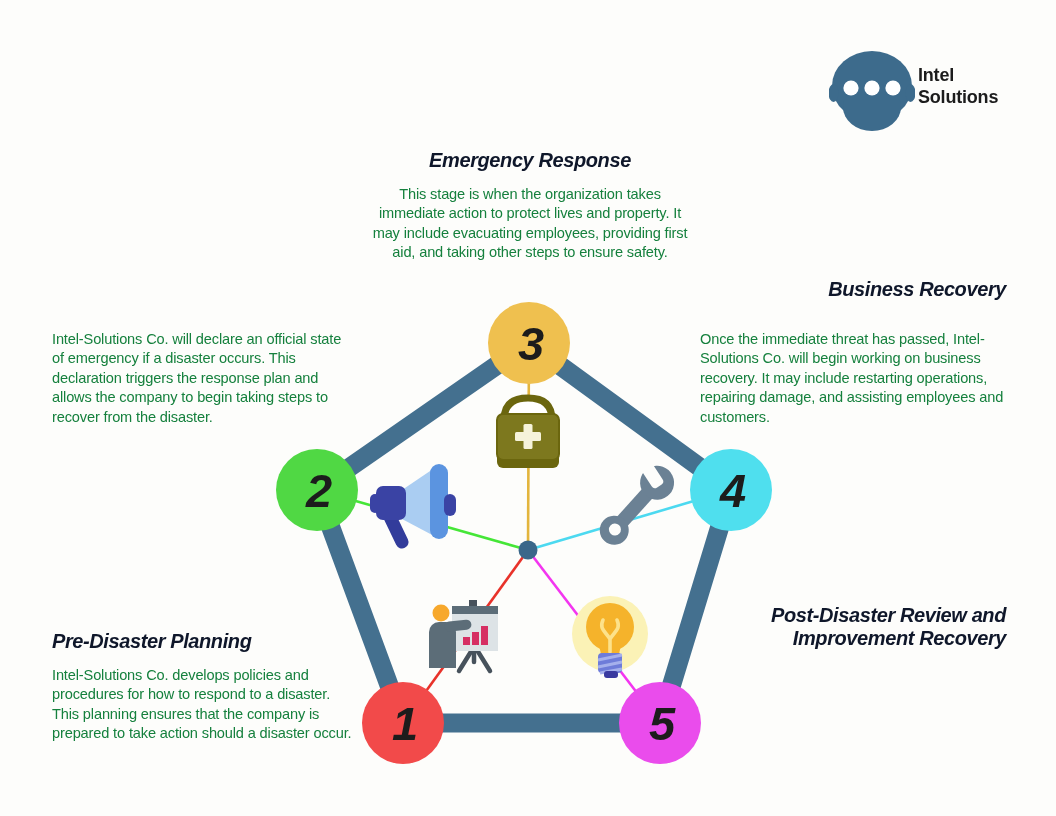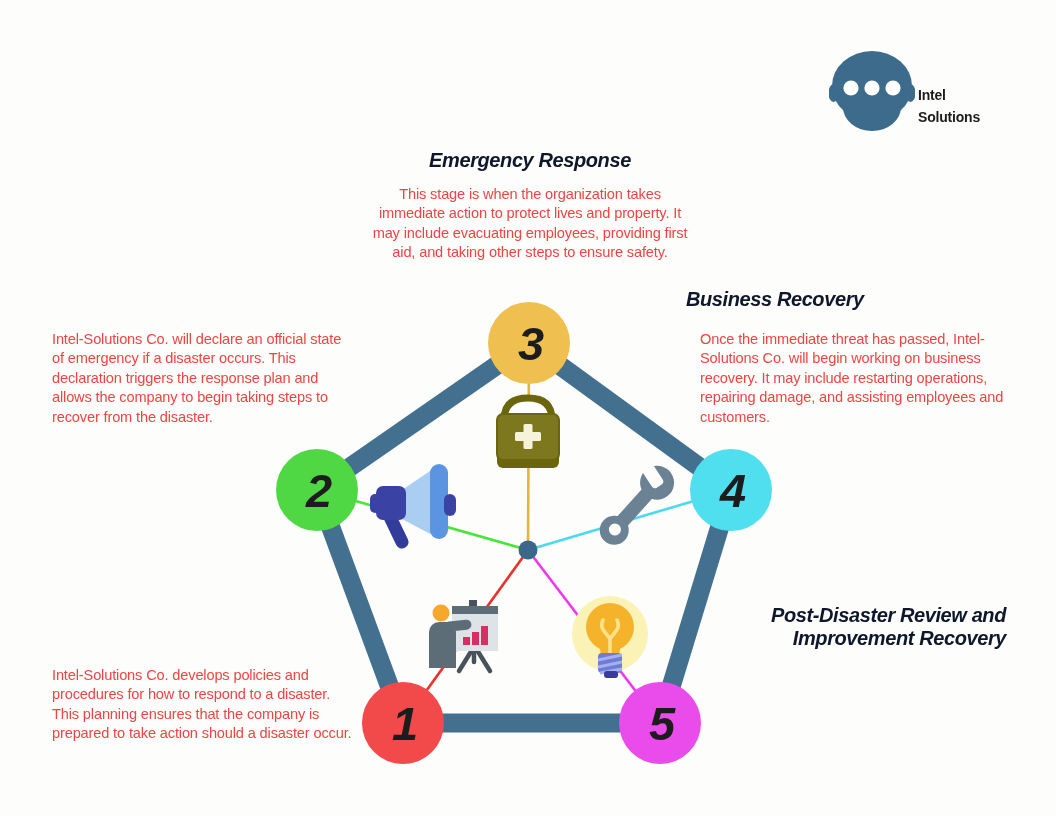--- a/index.html
+++ b/index.html
@@ -12,35 +12,35 @@
   .abs{position:absolute;}
   .title{
     left:52px;top:54px;width:600px;
     color:#3b6f94;font-weight:700;font-style:italic;
     font-size:27px;line-height:38px;letter-spacing:-.5px;
   }
   .title span{display:block;transform:scaleX(.94);transform-origin:left;}
   .logo-head{left:829px;top:50px;}
   .logo-text{
     left:918px;top:64px;color:#1c1c1c;font-weight:700;
-    font-size:14px;line-height:22px;letter-spacing:-.2px;margin-top:20px;
+    font-size:18px;line-height:22px;letter-spacing:-.2px;
   }
   .logo-text span{display:block;}
   h3.sec{
     margin:0;color:#0f172a;font-weight:700;font-style:italic;
     font-size:20px;line-height:23px;letter-spacing:-.4px;
   }
   .body-text{
-    color:#ef4444;font-size:14.6px;line-height:19.4px;letter-spacing:-.15px;
+    color:#15803d;font-size:14.6px;line-height:19.4px;letter-spacing:-.15px;
   }
   .h-emergency{left:330px;top:149px;width:400px;text-align:center;}
   .b-emergency{left:372px;top:185px;width:316px;text-align:center;}
   .h-declaration{left:52px;top:295px;width:320px;}
   .b-declaration{left:52px;top:330px;width:294px;}
-  .h-recovery{left:686px;top:288px;width:320px;}
+  .h-recovery{left:686px;top:278px;width:320px;text-align:right;}
   .b-recovery{left:700px;top:330px;width:306px;text-align:left;}
   .h-pre{left:52px;top:630px;width:320px;}
   .b-pre{left:52px;top:666px;width:302px;}
   .h-post{left:666px;top:604px;width:340px;text-align:right;}
   .b-post{left:690px;top:666px;width:316px;text-align:right;}
   svg{display:block;}
   .diagram{left:0;top:0;}
   text.stepnum{
     font-family:"Liberation Sans",sans-serif;
     font-weight:700;font-style:italic;
@@ -74,20 +74,21 @@
   </div>
 
   <h3 class="abs sec h-emergency">Emergency Response</h3>
   <div class="abs body-text b-emergency">This stage is when the organization takes immediate action to protect lives and property. It may include evacuating employees, providing first aid, and taking other steps to ensure safety.</div>
 
   <div class="abs body-text b-declaration">Intel-Solutions Co. will declare an official state of emergency if a disaster occurs. This declaration triggers the response plan and allows the company to begin taking steps to recover from the disaster.</div>
 
   <h3 class="abs sec h-recovery">Business Recovery</h3>
   <div class="abs body-text b-recovery">Once the immediate threat has passed, Intel-Solutions Co. will begin working on business recovery. It may include restarting operations, repairing damage, and assisting employees and customers.</div>
 
+  <h3 class="abs sec h-pre">Pre-Disaster Planning</h3>
   <div class="abs body-text b-pre">Intel-Solutions Co. develops policies and procedures for how to respond to a disaster. This planning ensures that the company is prepared to take action should a disaster occur.</div>
 
   <h3 class="abs sec h-post">
     <span>Post-Disaster Review and</span><br>
     <span>Improvement Recovery</span>
   </h3>
 
   <svg class="abs diagram" width="1056" height="816" viewBox="0 0 1056 816">
 
     <polygon points="529,343 731,490 660,723 403,723 317,490" fill="none" stroke="#44708f" stroke-width="19" stroke-linejoin="round"></polygon>

